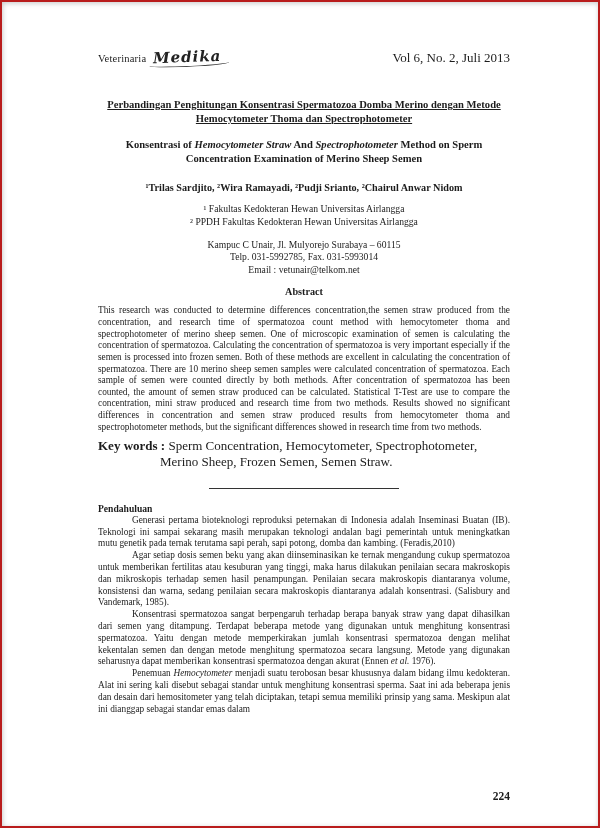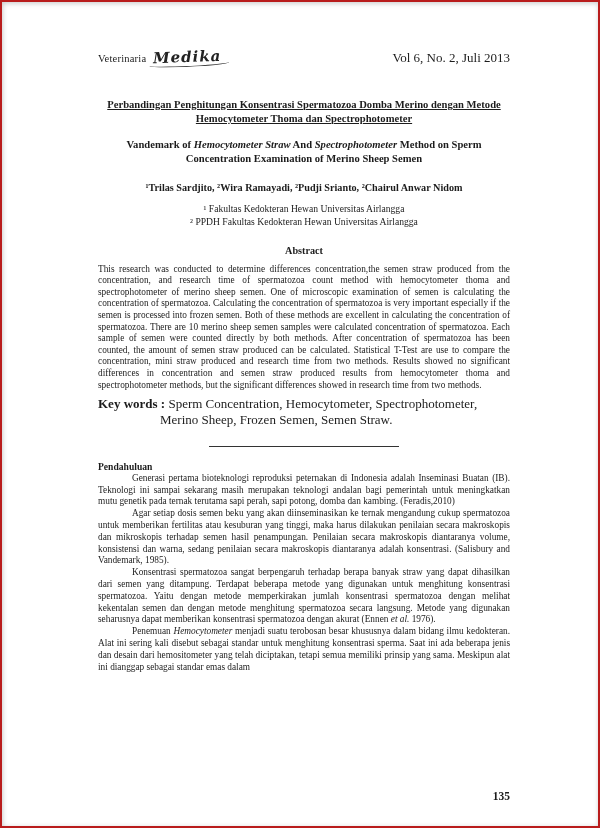--- a/index.html
+++ b/index.html
@@ -63,21 +63,21 @@
 
   .authors {
     margin-top:17px;
     font-size:10.2px; font-weight:bold;
     text-align:center;
   }
   .affil-block { margin-top:10px; text-align:center; font-size:9.6px; line-height:1.32; }
   .contact { margin-top:10px; text-align:center; font-size:9.6px; line-height:1.32; }
 
   .abstract-head {
-    margin-top:16px;
+    margin-top:10px;
     text-align:center;
     font-size:10.2px; font-weight:bold;
   }
   .abstract-body {
     margin-top:8px;
     font-size:9.3px; line-height:1.25;
     text-align:justify;
   }
   .keywords {
     margin-top:5px;
@@ -115,29 +115,34 @@
   <header class="journal-header">
     <div class="brand">
       <span class="jname">Veterinaria</span>
       <span class="jlogo">Medika</span>
     </div>
     <span class="issue">Vol 6, No. 2, Juli 2013</span>
   </header>
 
   <h1 class="title-id">Perbandingan Penghitungan Konsentrasi Spermatozoa Domba Merino dengan Metode Hemocytometer Thoma dan Spectrophotometer</h1>
 
-  <h2 class="title-en"><span>Vandemark of </span><em>Hemocytometer Straw</em><span> And </span><em>Spectrophotometer</em><span> Method on Sperm Concentration Examination of Merino Sheep Semen</span></h2>
+  <h2 class="title-en"><span>Konsentrasi of </span><em>Hemocytometer Straw</em><span> And </span><em>Spectrophotometer</em><span> Method on Sperm Concentration Examination of Merino Sheep Semen</span></h2>
 
   <p class="authors">¹Trilas Sardjito, ²Wira Ramayadi, ²Pudji Srianto, ²Chairul Anwar Nidom</p>
 
   <div class="affil-block">
     <p>¹ Fakultas Kedokteran Hewan Universitas Airlangga</p>
     <p>² PPDH Fakultas Kedokteran Hewan Universitas Airlangga</p>
   </div>
 
+  <div class="contact">
+    <p>Kampuc C Unair, Jl. Mulyorejo Surabaya – 60115</p>
+    <p>Telp. 031-5992785, Fax. 031-5993014</p>
+    <p>Email : vetunair@telkom.net</p>
+  </div>
 
   <h3 class="abstract-head">Abstract</h3>
 
   <p class="abstract-body">This research was conducted to determine differences concentration,the semen straw produced from the concentration, and research time of spermatozoa count method with hemocytometer thoma and spectrophotometer of merino sheep semen. One of microscopic examination of semen is calculating the concentration of spermatozoa. Calculating the concentration of spermatozoa is very important especially if the semen is processed into frozen semen. Both of these methods are excellent in calculating the concentration of spermatozoa. There are 10 merino sheep semen samples were calculated concentration of spermatozoa. Each sample of semen were counted directly by both methods. After concentration of spermatozoa has been counted, the amount of semen straw produced can be calculated. Statistical T-Test are use to compare the concentration, mini straw produced and research time from two methods. Results showed no significant differences in concentration and semen straw produced results from hemocytometer thoma and spectrophotometer methods, but the significant differences showed in research time from two methods.</p>
 
   <p class="keywords"><strong class="kw-label">Key words :</strong><span> Sperm Concentration, Hemocytometer, Spectrophotometer, Merino Sheep, Frozen Semen, Semen Straw.</span></p>
 
   <div class="divider"></div>
 
   <div class="columns">
@@ -145,15 +150,15 @@
       <h4 class="sec-head">Pendahuluan</h4>
       <p class="ind">Generasi pertama bioteknologi reproduksi peternakan di Indonesia adalah Inseminasi Buatan (IB). Teknologi ini sampai sekarang masih merupakan teknologi andalan bagi pemerintah untuk meningkatkan mutu genetik pada ternak terutama sapi perah, sapi potong, domba dan kambing. (Feradis,2010)</p>
       <p class="ind">Agar setiap dosis semen beku yang akan diinseminasikan ke ternak mengandung cukup spermatozoa untuk memberikan fertilitas atau kesuburan yang tinggi, maka harus dilakukan penilaian secara makroskopis dan mikroskopis terhadap semen hasil penampungan. Penilaian secara makroskopis diantaranya volume, konsistensi dan warna, sedang penilaian secara makroskopis diantaranya adalah konsentrasi. (Salisbury and Vandemark, 1985).</p>
     </div>
     <div class="col">
       <p class="ind"><span>Konsentrasi spermatozoa sangat berpengaruh terhadap berapa banyak straw yang dapat dihasilkan dari semen yang ditampung. Terdapat beberapa metode yang digunakan untuk menghitung konsentrasi spermatozoa. Yaitu dengan metode memperkirakan jumlah konsentrasi spermatozoa dengan melihat kekentalan semen dan dengan metode menghitung spermatozoa secara langsung. Metode yang digunakan seharusnya dapat memberikan konsentrasi spermatozoa dengan akurat (Ennen </span><em>et al.</em><span> 1976).</span></p>
       <p class="ind"><span>Penemuan </span><em>Hemocytometer</em><span> menjadi suatu terobosan besar khususnya dalam bidang ilmu kedokteran. Alat ini sering kali disebut sebagai standar untuk menghitung konsentrasi sperma. Saat ini ada beberapa jenis dan desain dari hemositometer yang telah diciptakan, tetapi semua memiliki prinsip yang sama. Meskipun alat ini dianggap sebagai standar emas dalam</span></p>
     </div>
   </div>
 
-  <div class="page-number">135</div>
+  <div class="page-number">224</div>
 
 </div>
 
 </body></html>

